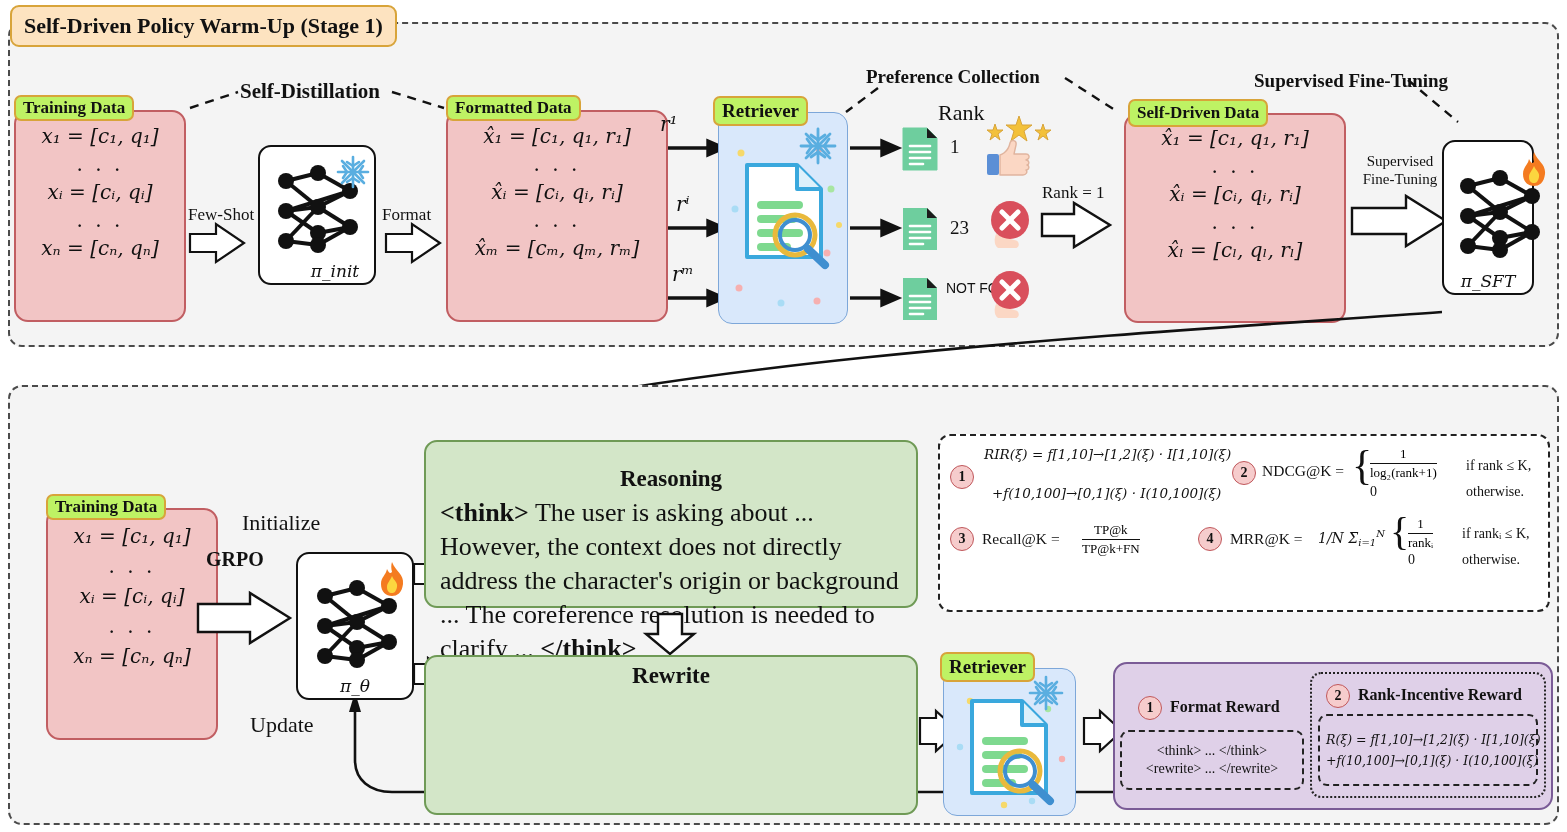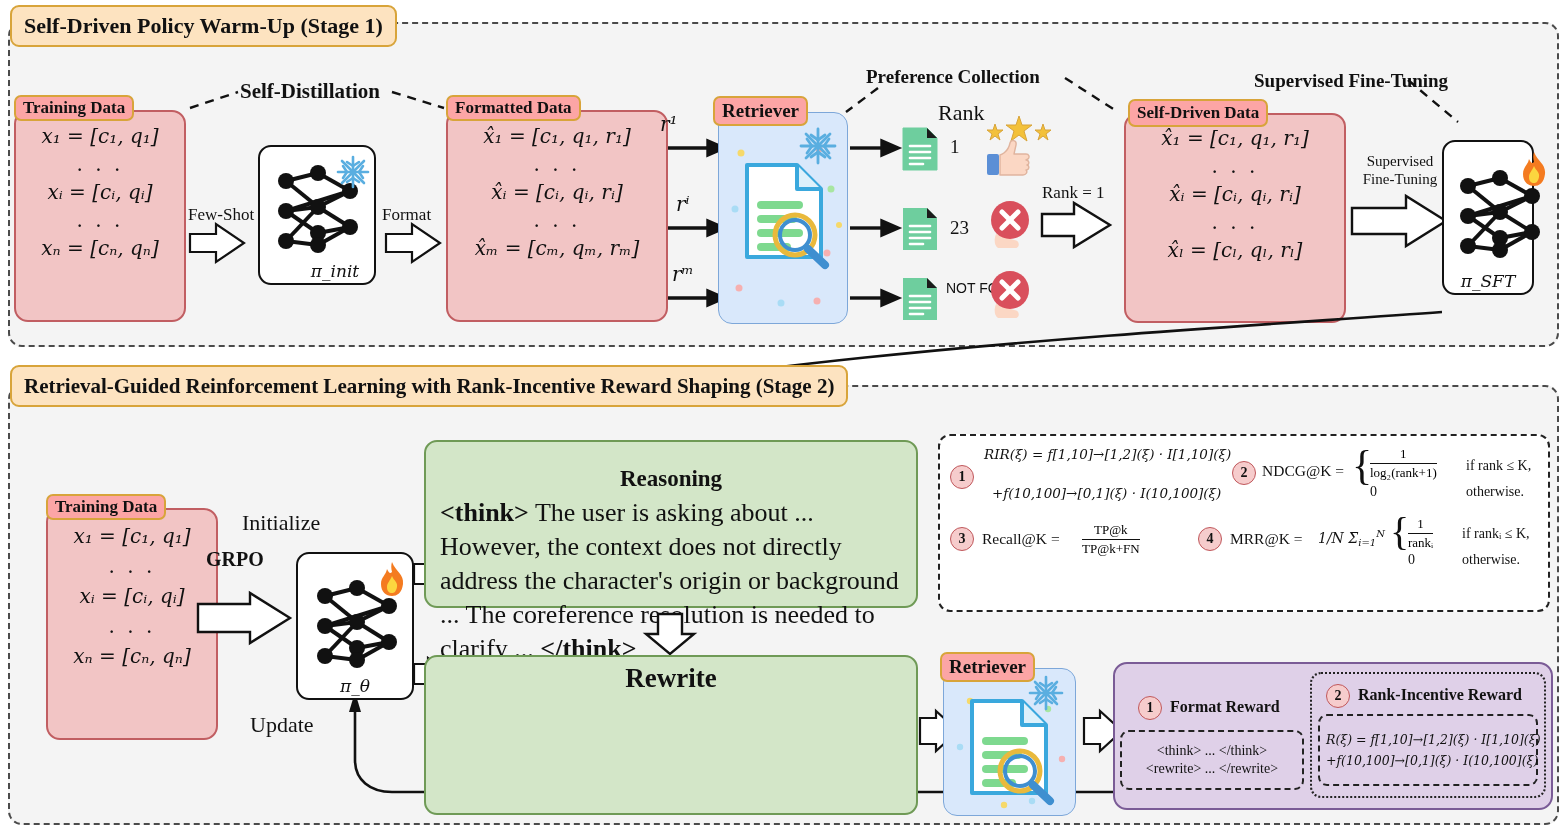--- a/index.html
+++ b/index.html
@@ -16,21 +16,21 @@
     background:#fde3c0;border:2.5px solid #d8a43a;border-radius:9px;
     font-family:"Liberation Serif",serif;font-weight:bold;color:#111;
     display:flex;align-items:center;justify-content:center;
     padding:3px 12px;white-space:nowrap;z-index:12;
   }
 
   .pinkbox{
     background:#f2c5c5;border:2.2px solid #c15e62;border-radius:14px;
   }
   .box-tag{
-    background:#fca5a5;border:2.2px solid #d8a43a;border-radius:7px;
+    background:#bef264;border:2.2px solid #d8a43a;border-radius:7px;
     font-weight:bold;color:#111;display:flex;align-items:center;justify-content:center;
     padding:1px 7px;white-space:nowrap;z-index:14;
     font-family:"Liberation Serif",serif;
   }
   .math{font-family:"DejaVu Serif",serif;font-style:italic;color:#111;white-space:nowrap;}
   .mathline{display:flex;align-items:center;justify-content:center;}
   .dots{letter-spacing:3px;font-style:normal;}
 
   .nnbox{
     background:#fff;border:2.2px solid #111;border-radius:13px;
@@ -400,23 +400,20 @@
     <div class="nn-label" style="font-size:17px;">π_SFT</div>
   </div>
 
   <svg class="abs" style="left:0;top:0;width:1567px;height:832px;pointer-events:none;">
     <path d="M1442,312 C1200,330 700,355 420,430 C400,440 395,445 393,455" stroke="#111" stroke-width="2.6" fill="none"></path>
     <path d="M387,440 L393,460 L399,440" fill="#111"></path>
   </svg>
 
   <div class="abs stage-panel" style="left:8px;top:385px;width:1551px;height:440px;"></div>
 
-  <div class="abs stage-title" style="left:10px;top:365px;height:42px;font-size:21px;">
-    <span>Retrieval-Guided Reinforcement Learning with Rank-Incentive Reward Shaping (Stage 2)</span>
-  </div>
 
   <div class="abs pinkbox" style="left:46px;top:508px;width:172px;height:232px;">
     <div class="abs" style="left:0;top:14px;width:100%;display:flex;flex-direction:column;align-items:center;gap:6px;">
       <div class="mathline math" style="font-size:20px;">x₁ = [c₁, q₁]</div>
       <div class="mathline math dots" style="font-size:20px;">. . .</div>
       <div class="mathline math" style="font-size:20px;">xᵢ = [cᵢ, qᵢ]</div>
       <div class="mathline math dots" style="font-size:20px;">. . .</div>
       <div class="mathline math" style="font-size:20px;">xₙ = [cₙ, qₙ]</div>
     </div>
   </div>
@@ -490,21 +487,21 @@
     <div class="body" style="font-size:26px;line-height:34px;">
       <span class="tag">&lt;think&gt;</span><span> The user is asking about ... However, the context does not directly address the character's origin or background ... The coreference resolution is needed to clarify ... </span><span class="tag">&lt;/think&gt;</span>
     </div>
   </div>
 
   <svg class="abs" style="left:644px;top:612px;width:54px;height:44px;">
     <polygon points="14,2 38,2 38,22 50,22 26,42 2,22 14,22" fill="#fff" stroke="#111" stroke-width="2.4"></polygon>
   </svg>
 
   <div class="abs greenbox" style="left:424px;top:655px;width:494px;height:160px;padding:6px 14px;">
-    <div class="ttl" style="font-size:27px;margin-bottom:16px;">Rewrite</div>
+    <div class="ttl" style="font-size:23px;margin-bottom:16px;">Rewrite</div>
   </div>
 
   <svg class="abs" style="left:918px;top:708px;width:44px;height:52px;">
     <polygon points="2,10 18,10 18,3 40,23 18,43 18,36 2,36" fill="#fff" stroke="#111" stroke-width="2.2"></polygon>
   </svg>
 
   <div class="abs retriever-box" style="left:943px;top:668px;width:133px;height:148px;">
     <svg class="abs" style="left:0;top:0;width:133px;height:148px;">
       <circle cx="26" cy="32" r="3.2" fill="#f6d96a"></circle>
         <circle cx="104" cy="40" r="3.2" fill="#a8e6a1"></circle>

